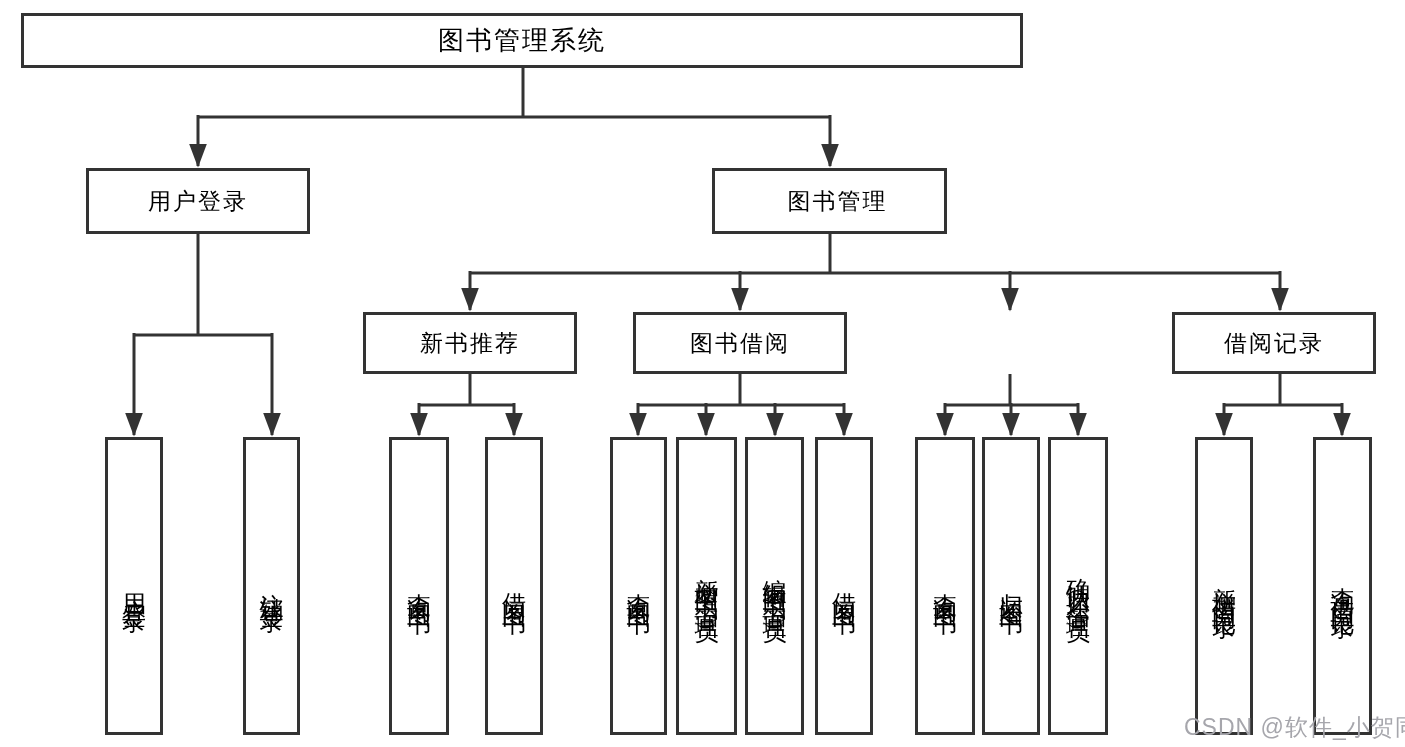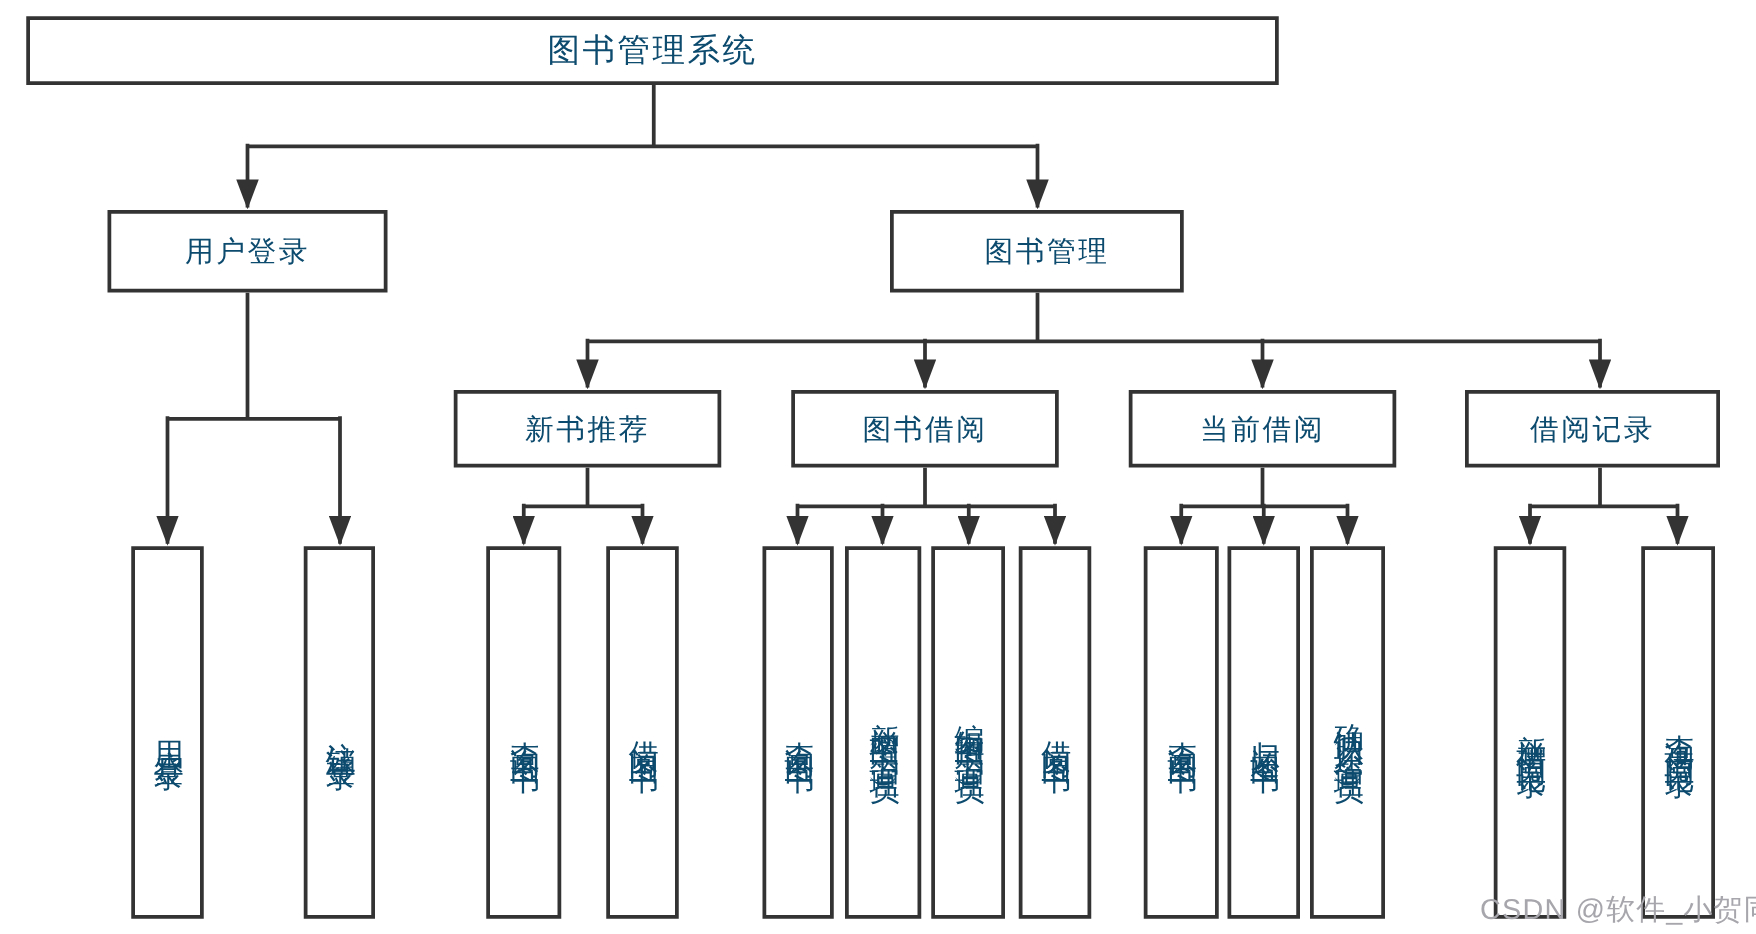--- a/index.html
+++ b/index.html
@@ -6,21 +6,21 @@
   #stage {
     position:relative; width:1405px; height:747px;
     background:#ffffff; overflow:hidden;
     font-family:"Liberation Sans", sans-serif;
   }
   #connectors { position:absolute; left:0; top:0; z-index:0; }
   .node {
     position:absolute; background:#ffffff;
     border:3px solid #333333; box-sizing:border-box;
     display:flex; align-items:center; justify-content:center;
-    color:#0c4a6e; z-index:1;
+    color:#000000; z-index:1;
   }
   .hlabel { font-size:23px; letter-spacing:2px; white-space:nowrap; }
   .title .hlabel { font-size:26px; }
   .vnode .vlabel {
     writing-mode:vertical-rl; text-orientation:mixed;
     font-size:24px; letter-spacing:6px; line-height:1;
   }
   
   .n-root  { left:21px;  top:13px;  width:1002px; height:55px; }
   
@@ -116,23 +116,20 @@
   <div class="node n-mgmt">
     <span class="hlabel">图书管理</span>
   </div>
 
   <div class="node n-s1">
     <span class="hlabel">图书借阅</span>
   </div>
   <div class="node n-s0">
     <span class="hlabel">新书推荐</span>
   </div>
-  <div class="node n-s2">
-    <span class="hlabel">当前借阅</span>
-  </div>
   <div class="node n-s3">
     <span class="hlabel">借阅记录</span>
   </div>
 
   <div class="node vnode v-a0">
     <span class="vlabel">用户登录</span>
   </div>
   <div class="node vnode v-a1">
     <span class="vlabel">注销登录</span>
   </div>

